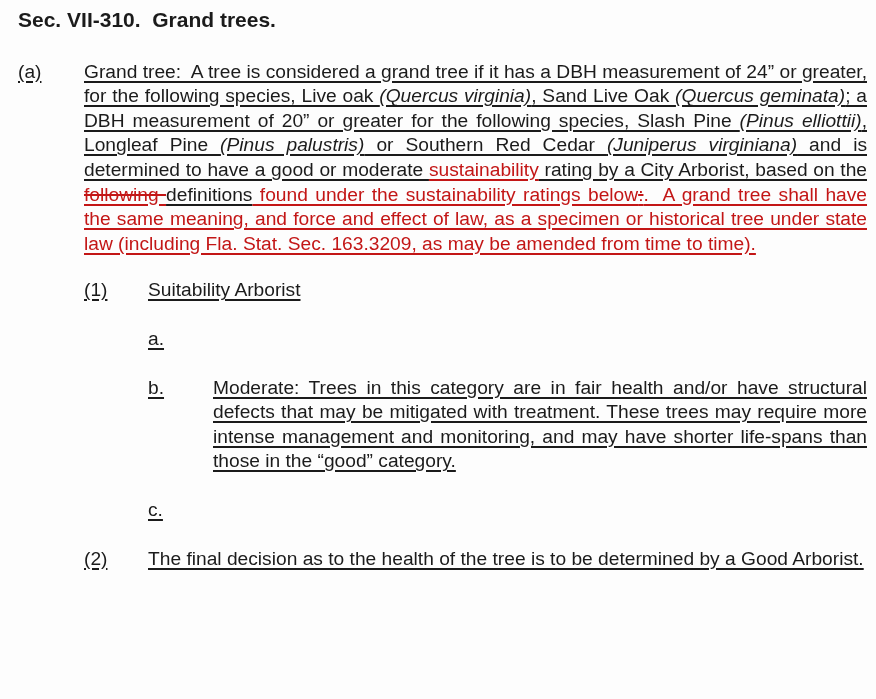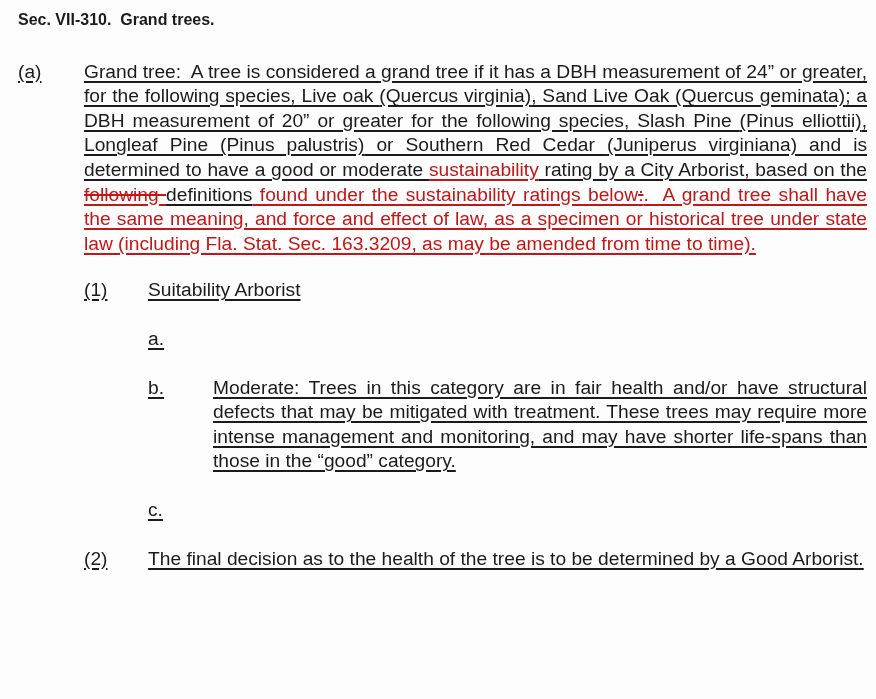--- a/index.html
+++ b/index.html
@@ -13,21 +13,21 @@
     height: 699px;
     background: #fdfdfd;
     overflow: hidden;
     font-family: "Liberation Sans", "DejaVu Sans", sans-serif;
     font-size: 19.2px;
     line-height: 24.6px;
     color: #1b1b1b;
     box-sizing: border-box;
   }
   .heading {
-    font-size: 16px;
+    font-size: 21px;
     line-height: 24.6px;
     font-weight: bold;
     margin: 8px 9px 27px 18px;
     white-space: pre-wrap;
   }
   .para {
     display: flex;
     box-sizing: border-box;
     padding-right: 9px;
     margin-bottom: 24px;
@@ -48,21 +48,21 @@
   
   .run-ins,
   .run-ins-italic,
   .run-red-ins,
   .run-red-del,
   .label span {
     text-decoration-line: underline;
     text-decoration-thickness: 1.6px;
     text-underline-offset: 2.5px;
   }
-  .run-ins-italic { }
+  .run-ins-italic { font-style: italic; }
   .run-red-ins { color: var(--ins-red, #c31616); }
   .run-red-del {
     color: var(--ins-red, #c31616);
     text-decoration-line: underline line-through;
     text-decoration-thickness: 1.6px;
   }
 </style>
 </head>
 <body>
 

